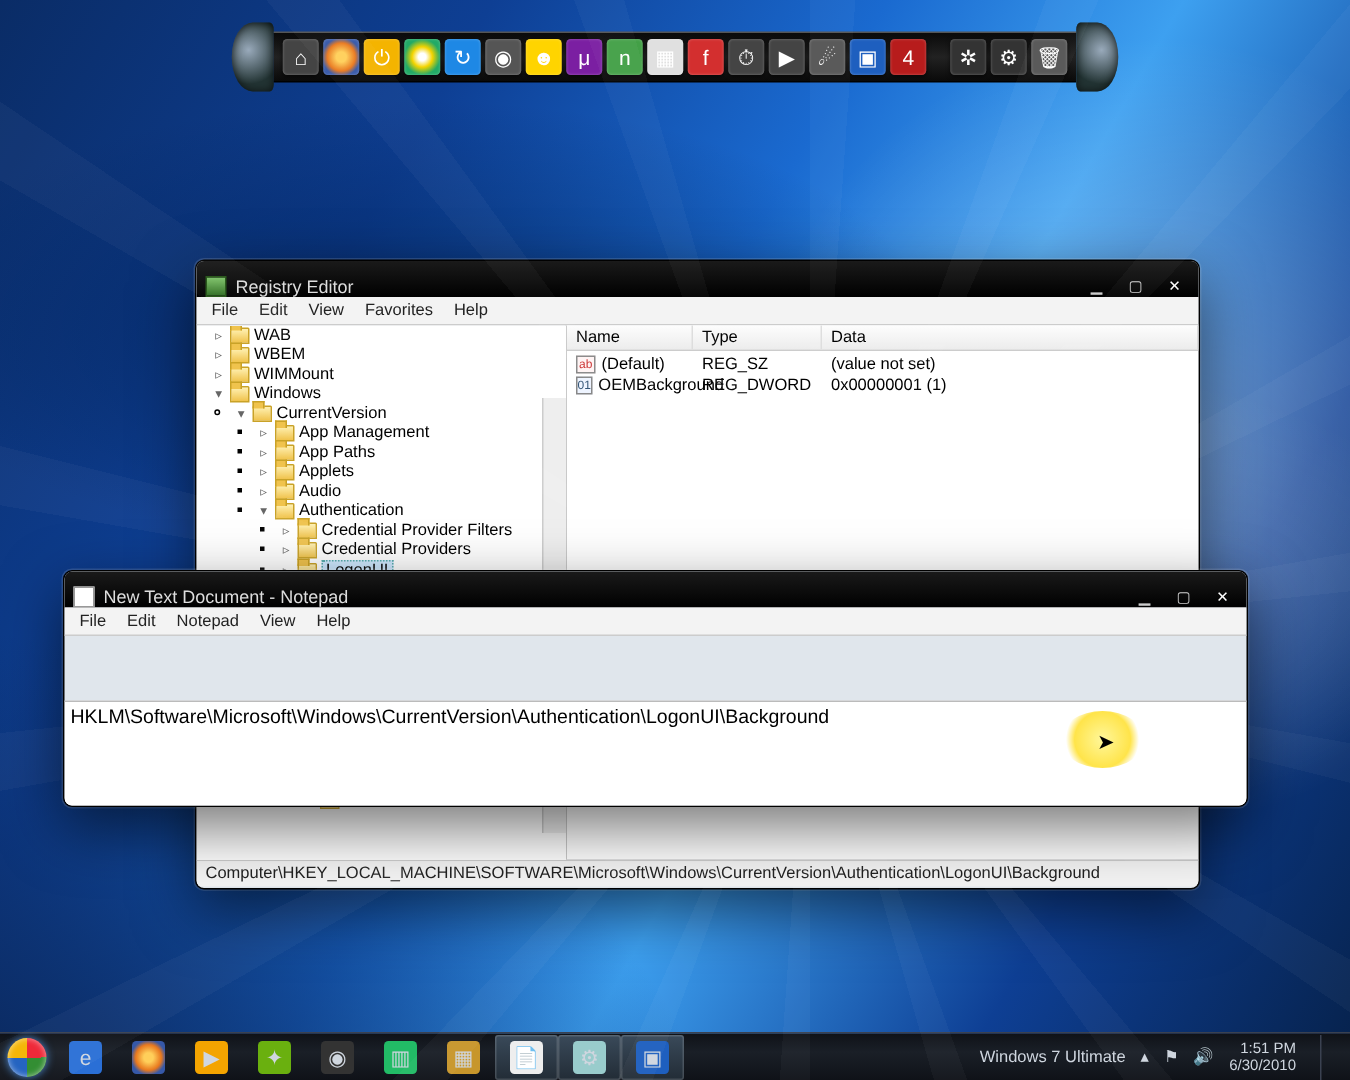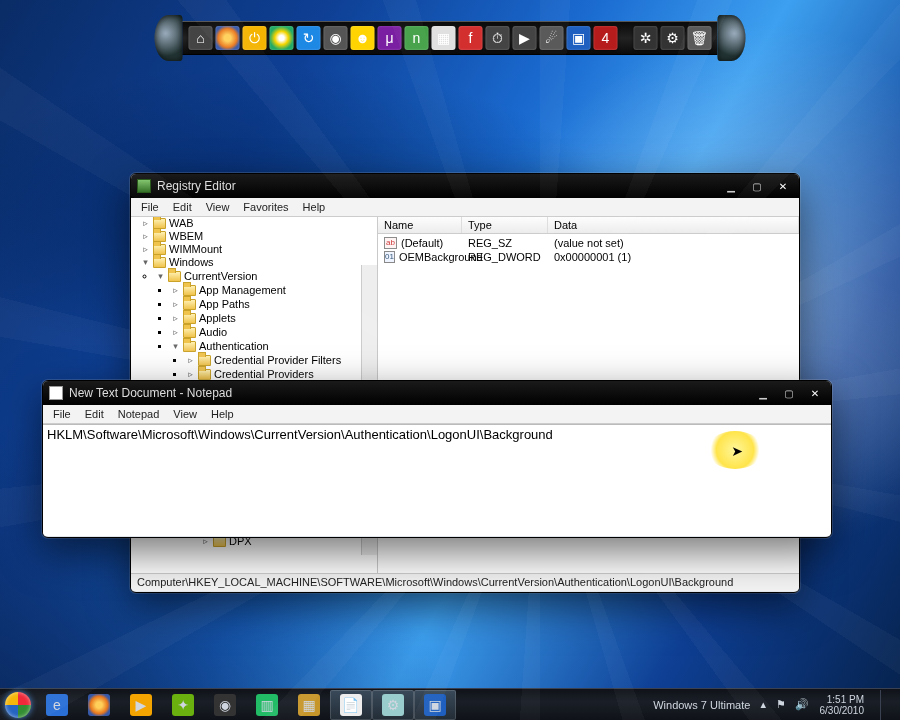--- a/index.html
+++ b/index.html
@@ -52,21 +52,21 @@
   font-size:14px; color:#fff;
 }
 
 
 .window {
   position:absolute; border:1px solid #000;
   box-shadow: 0 14px 40px rgba(0,0,0,.55), 0 0 0 1px rgba(255,255,255,.15);
   border-radius:6px; overflow:hidden;
 }
 .titlebar {
-  height:24px; display:flex; align-items:center; gap:6px;
+  height:24px; display:flex; align-items:flex-end; gap:6px;
   padding:0 6px;
   background: linear-gradient(#1a1a1a,#000);
   color:#ddd; font-size:12px;
 }
 .titlebar .tb-icon { width:14px; height:14px; }
 .titlebar .spacer { flex:1; }
 .tb-btn {
   width:20px; height:14px; display:flex; align-items:center; justify-content:center;
   color:#ccc; font-size:10px;
 }
@@ -142,21 +142,21 @@
   height:18px; background:#f3f3f3; border-top:1px solid #ccc;
   font-size:11px; color:#222; padding:2px 6px;
   white-space:nowrap; overflow:hidden;
 }
 
 
 #notepad { left:42px; top:380px; width:790px; height:158px; background:#e0e6ec; z-index:5; }
 #notepad .textarea {
   background:#fff; height:calc(100% - 24px - 20px); padding:2px 4px;
   font-family: "Lucida Console","Consolas",monospace; font-size:13px;
-  color:#000; border-top:1px solid #bbb; position:relative;
+  color:#000; border-top:1px solid #bbb; position:relative;margin-top:43px;
 }
 #notepad .highlight {
   position:absolute; right:68px; top:6px; width:56px; height:38px;
   background: radial-gradient(circle, #fff79a 0%, #ffe44a 55%, rgba(255,228,74,0) 72%);
   border-radius:50%;
 }
 #notepad .cursor {
   position:absolute; right:88px; top:18px; font-size:14px; color:#000;
 }
 

